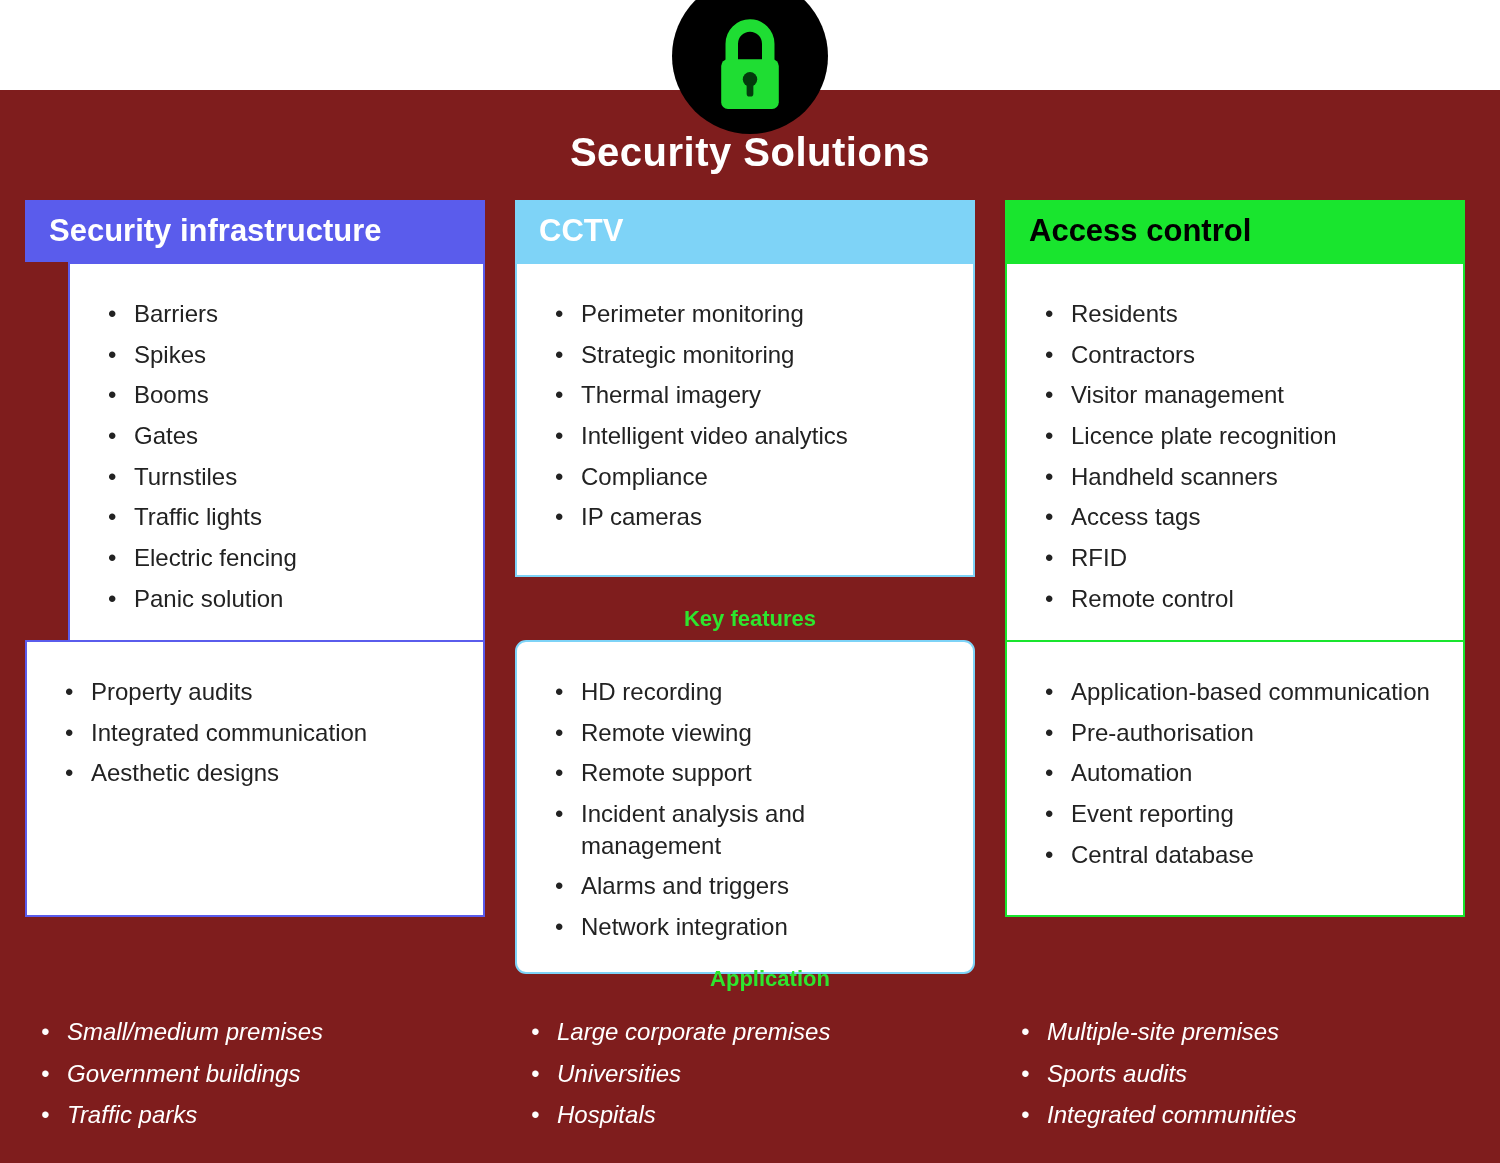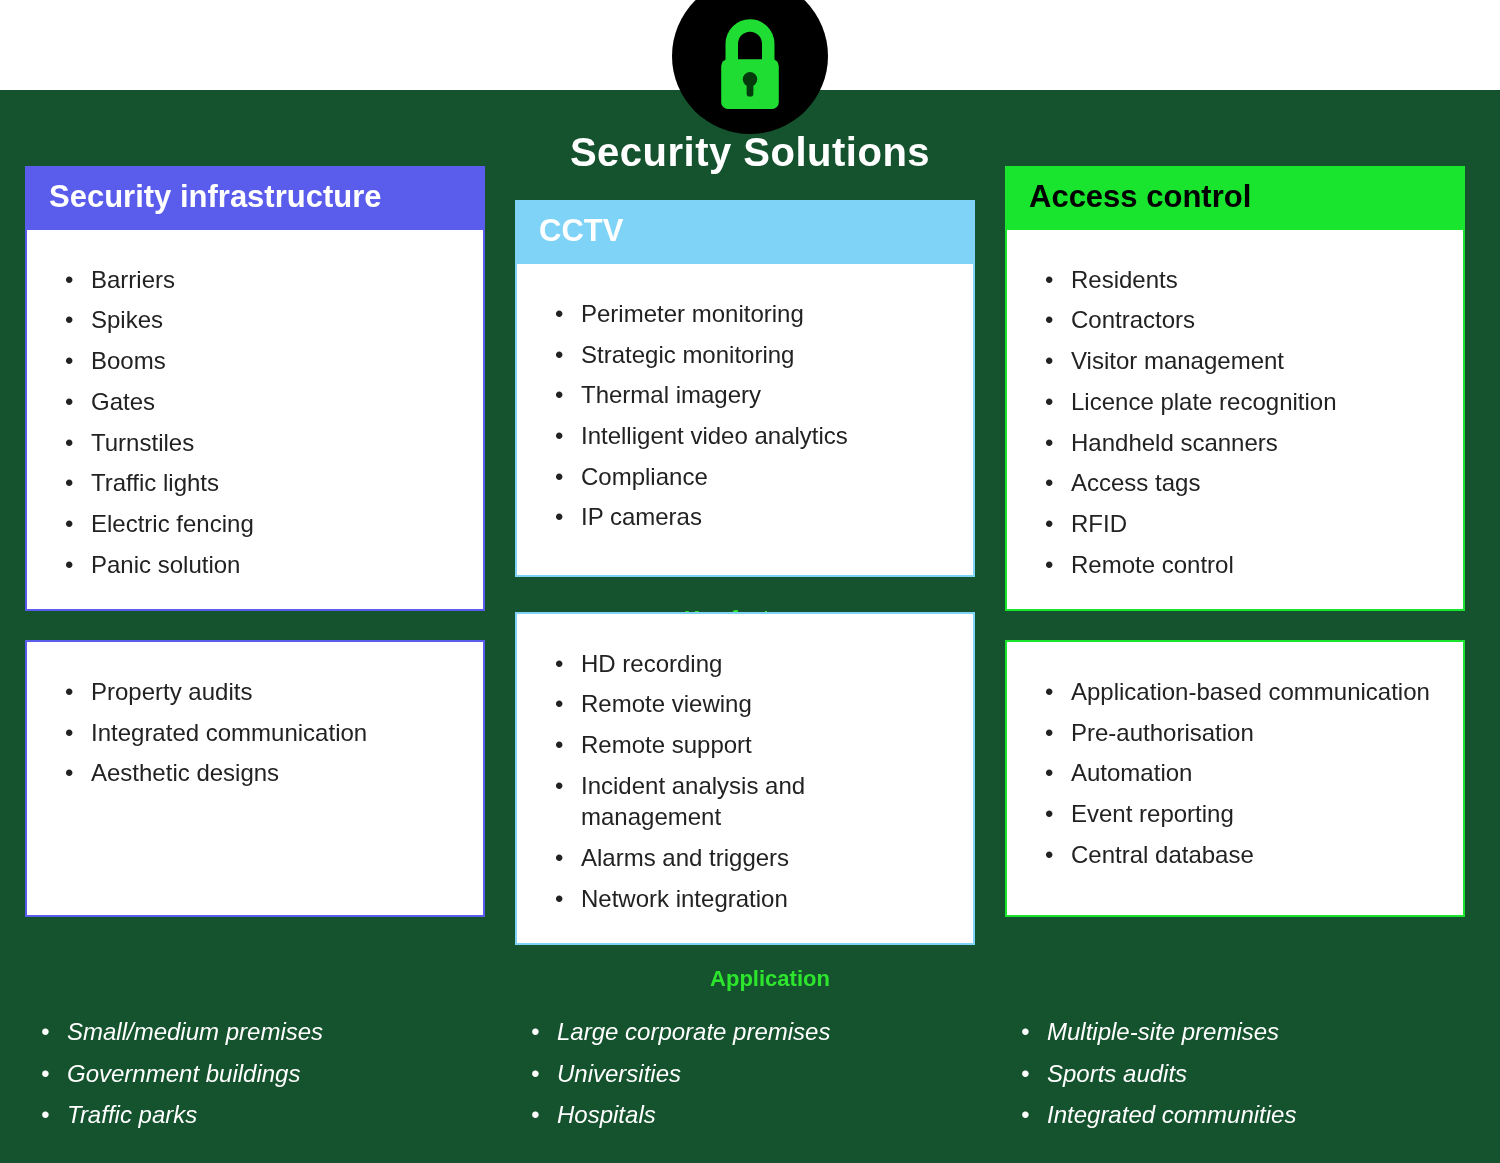--- a/index.html
+++ b/index.html
@@ -1,20 +1,20 @@
 <!DOCTYPE html>
 <html><head>
 <meta charset="utf-8">
 <style>
   * { margin:0; padding:0; box-sizing:border-box; }
   html,body { background:#222; }
   .page {
     position:relative;
     width:1500px; height:1163px;
-    background:#14532d;
+    background:#7f1d1d;
     overflow:hidden;
     font-family:"Liberation Sans", sans-serif;
     margin:0 auto;
   }
   .top-strip {
     position:absolute; top:0; left:0; right:0; height:90px;
     background:#ffffff;
   }
   .lock-circle {
     position:absolute; top:-22px; left:50%; transform:translateX(-50%);
@@ -31,21 +31,21 @@
     color:#ffffff; font-size:40px; font-weight:bold;
     letter-spacing:0.5px;
   }
   .cols-row {
     position:absolute; left:25px; right:35px;
     display:flex; gap:30px;
   }
   .row-products { top:200px; height:377px; }
   .row-features { top:640px; height:277px; }
   .row-apps     { top:1016px; }
-  .column { flex:1 1 0; display:flex; flex-direction:column; min-width:0;justify-content:center; }
+  .column { flex:1 1 0; display:flex; flex-direction:column; min-width:0; }
   .hdr {
     height:62px; flex:0 0 62px;
     display:flex; align-items:center;
     padding:0 24px;
     font-size:31px; font-weight:bold;
   }
   .panel {
     flex:1 1 auto;
     background:#ffffff;
     padding:34px 22px 20px 30px;
@@ -86,21 +86,21 @@
     <rect x="20" y="52" width="60" height="52" rx="7" fill="#1fdd33"></rect>
     <circle cx="50" cy="73" r="7.5" fill="#033b0c"></circle>
     <rect x="46.5" y="76" width="7" height="15" rx="3" fill="#033b0c"></rect>
   </svg>
 
   <div class="page-title" style="color: rgb(255, 255, 255);">Security Solutions</div>
 
   <div class="cols-row row-products">
     <div class="column">
       <div class="hdr accent-0 is-hdr" style="background: rgb(90, 92, 236); color: rgb(255, 255, 255);">Security infrastructure</div>
-      <div class="panel accent-0" style="border-color: rgb(90, 92, 236);">
+      <div class="panel accent-0" style="border-color: rgb(90, 92, 236); margin-left: 43px;">
         <ul class="bullets">
             <li>Barriers</li>
             <li>Spikes</li>
             <li>Booms</li>
             <li>Gates</li>
             <li>Turnstiles</li>
             <li>Traffic lights</li>
             <li>Electric fencing</li>
             <li>Panic solution</li>
           </ul>
@@ -142,21 +142,21 @@
     <div class="column">
       <div class="panel accent-0" style="border-color: rgb(90, 92, 236);">
         <ul class="bullets">
             <li>Property audits</li>
             <li>Integrated communication</li>
             <li>Aesthetic designs</li>
           </ul>
       </div>
     </div>
     <div class="column">
-      <div class="panel accent-1" style="border-color: rgb(126, 211, 247);">
+      <div class="panel accent-1" style="border-color: rgb(126, 211, 247); border-radius: 11px;">
         <ul class="bullets">
             <li>HD recording</li>
             <li>Remote viewing</li>
             <li>Remote support</li>
             <li>Incident analysis and management</li>
             <li>Alarms and triggers</li>
             <li>Network integration</li>
           </ul>
       </div>
     </div>

